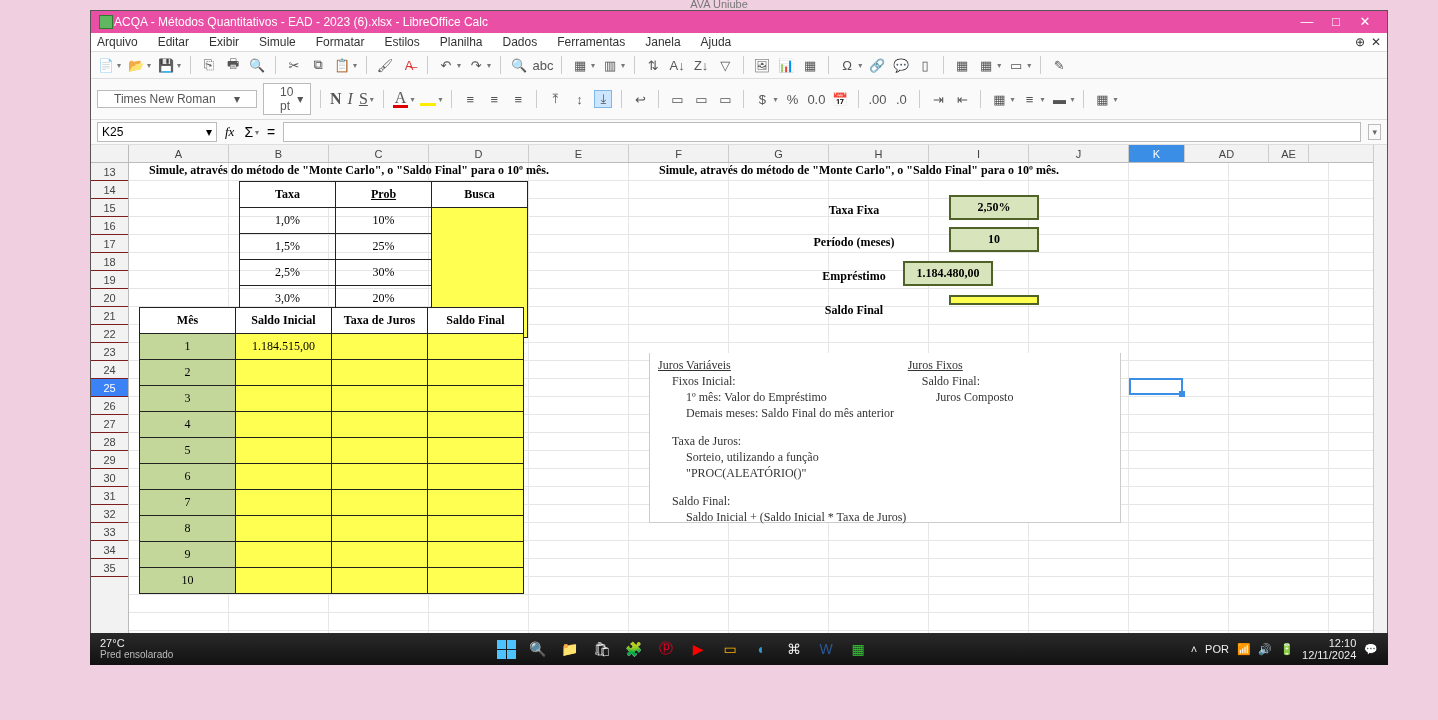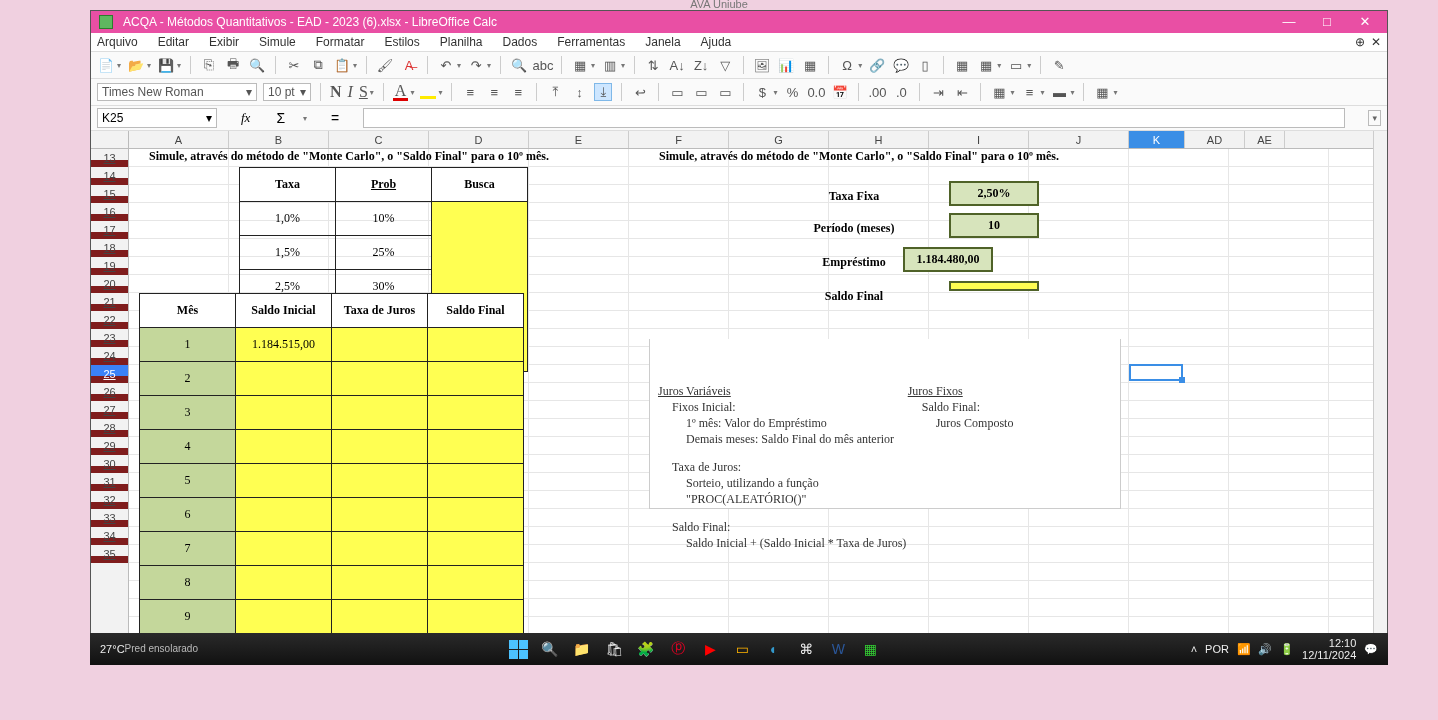--- a/index.html
+++ b/index.html
@@ -32,21 +32,21 @@
   }
   
   .titlebar {
     background: #e94fa4;
     color: #fff;
     height: 22px;
     line-height: 22px;
     padding: 0 8px;
     display: flex;
     align-items: center;
-    gap: 10px;
+    gap: 1px;
     justify-content: flex-end;
   }
   .titlebar .spacer { flex: 1; }
   .titlebar .win-btn {
     width: 28px;
     text-align: center;
     color: #fff;
     font-size: 13px;
   }
   .doc-icon {
@@ -82,21 +82,21 @@
     width: 18px; height: 18px;
     display: inline-flex;
     align-items: center;
     justify-content: center;
     color: #555;
   }
   .dd { font-size: 8px; color: #777; margin-left: -4px; }
   .font-box, .size-box {
     border: 1px solid #bbb;
     background: #fff;
-    padding: 1px 4px;
+    padding: 1px 16px;
     font-size: 12px;
     display: flex;
     align-items: center;
     gap: 4px;
   }
   .font-box { width: 160px; }
   .size-box { width: 48px; }
   .bold-l { font-family: "Times New Roman", serif; font-weight: bold; font-size: 16px; }
   .italic-l { font-family: "Times New Roman", serif; font-style: italic; font-size: 16px; }
   .under-l { font-family: "Times New Roman", serif; text-decoration: underline; font-size: 16px; }
@@ -106,21 +106,21 @@
     border-bottom: 3px solid #ffeb00;
     display: inline-block;
   }
   
   .formulabar {
     background: #fafafa;
     border-bottom: 1px solid #ddd;
     padding: 2px 6px;
     display: flex;
     align-items: center;
-    gap: 20px;
+    gap: 4px;
   }
   .namebox {
     border: 1px solid #bbb;
     background: #fff;
     width: 120px;
     padding: 2px 4px;
     font-size: 12px;
     display: flex;
     justify-content: space-between;
   }
@@ -168,23 +168,22 @@
     top: 18px; left: 0; bottom: 0;
     width: 38px;
     background: #f2f2f2;
     border-right: 1px solid #bbb;
   }
   .rowheads .rh {
     height: 18px;
     line-height: 18px;
     text-align: center;
     font-size: 11px;
-    border-bottom: 7px solid #7f1d1d;
+    border-bottom: 1px solid #7f1d1d;
     color: #444;
-    text-decoration: underline;
   }
   .rowheads .rh.active { background: #3b82f6; color: #fff; }
   .cells {
     position: absolute;
     top: 18px; left: 38px; right: 14px; bottom: 0;
     background:
       repeating-linear-gradient(to right, transparent 0 99px, #e6e6e6 99px 100px),
       repeating-linear-gradient(to bottom, transparent 0 17px, #e6e6e6 17px 18px);
   }
   
@@ -193,21 +192,21 @@
     font-family: "Times New Roman", serif;
     font-size: 12px;
   }
   .hdr-text { font-weight: bold; }
   .tbl {
     border-collapse: collapse;
   }
   .tbl td, .tbl th {
     border: 1px solid #222;
     text-align: center;
-    height: 34px;
+    height: 26px;
     font-family: "Times New Roman", serif;
     font-size: 12px;
   }
   .tbl th { font-weight: bold; background: #fff; }
   .yellow { background: #ffff52; }
   .greenish { background: #c4d79b; }
   .val-box {
     border: 2px solid #4f6228;
     background: #d7e4bc;
     text-align: center;
@@ -235,21 +234,21 @@
     border-bottom: 1px solid #ccc;
     padding: 4px 8px;
     font-size: 11px;
     color: #333;
     background: #fff;
     line-height: 16px;
     display: flex;
   }
   .instr-left { flex: 1.1; }
   .instr-right { flex: 0.9; }
-  .u-txt { text-decoration: underline; margin-top: 40px; }
+  .u-txt { text-decoration: underline; }
   .indent1 { margin-left: 14px; }
   .indent2 { margin-left: 28px; }
   
   .sel-cell {
     position: absolute;
     border: 2px solid #3a8ee6;
     background: transparent;
   }
   .sel-handle {
     position: absolute;
@@ -270,21 +269,21 @@
     position: absolute;
     left: 90px; right: 50px; bottom: 55px;
     height: 32px;
     background: linear-gradient(to top, #111 0%, #2a2a2a 100%);
     display: flex;
     align-items: center;
     color: #eee;
     font-size: 11px;
   }
   .taskbar .weather {
-    display: flex; flex-direction: row; padding: 0 10px; line-height: 12px;
+    display: flex; flex-direction: column; padding: 0 10px; line-height: 12px;
   }
   .taskbar .center {
     margin: 0 auto;
     display: flex; gap: 10px;
   }
   .taskbar .center .tico {
     width: 22px; height: 22px;
     display: flex; align-items: center; justify-content: center;
     font-size: 14px;
   }
@@ -295,21 +294,21 @@
   .win-logo {
     display: grid;
     grid-template-columns: 9px 9px;
     grid-template-rows: 9px 9px;
     gap: 1px;
   }
   .win-logo span { background: #4cc2ff; }
   
   .cA{width:100px}.cB{width:100px}.cC{width:100px}.cD{width:100px}.cE{width:100px}
   .cF{width:100px}.cG{width:100px}.cH{width:100px}.cI{width:100px}.cJ{width:100px}
-  .cK{width:56px}.cAD{width:60px}.cAE{width:40px}
+  .cK{width:56px}.cAD{width:84px}.cAE{width:40px}
 </style>
 </head>
 <body>
 
 <div class="os-title">AVA Uniube</div>
 
 <div class="outer-frame">
 
   <div class="titlebar">
     <span class="doc-icon"></span>

